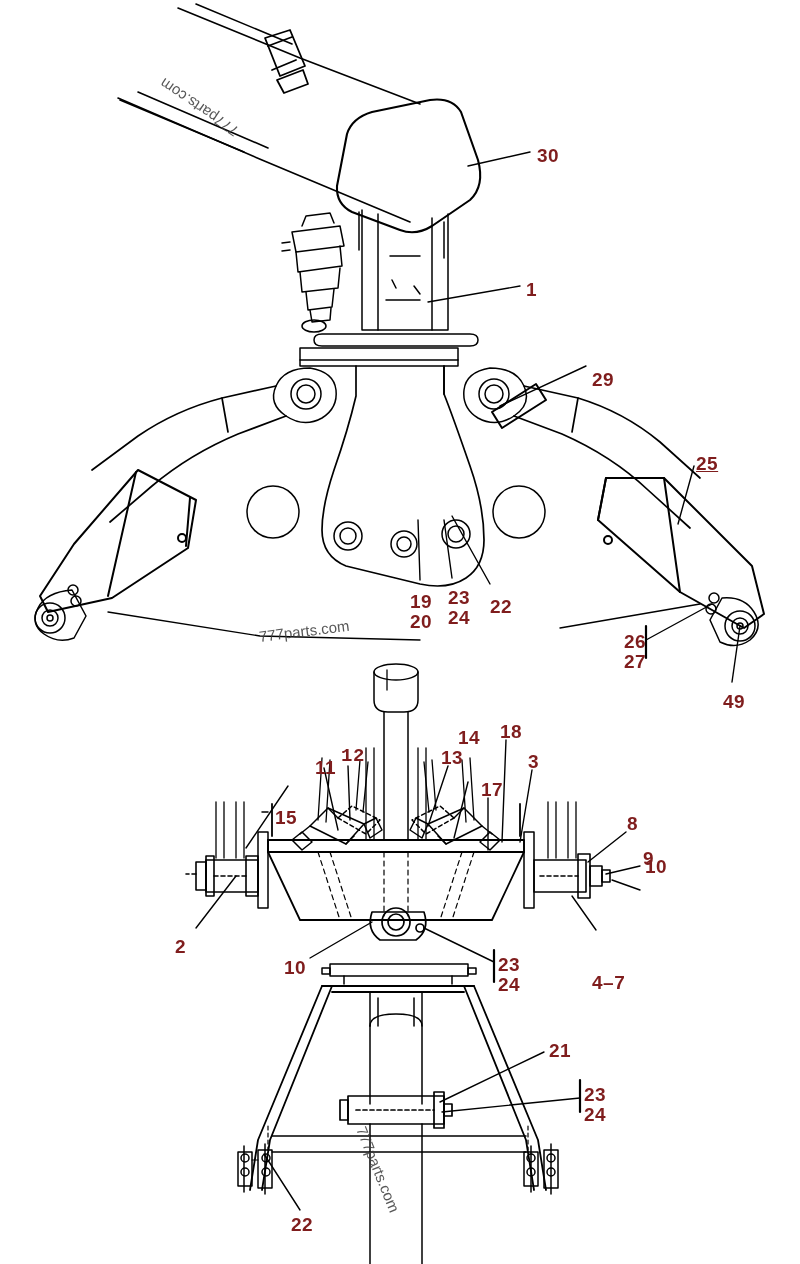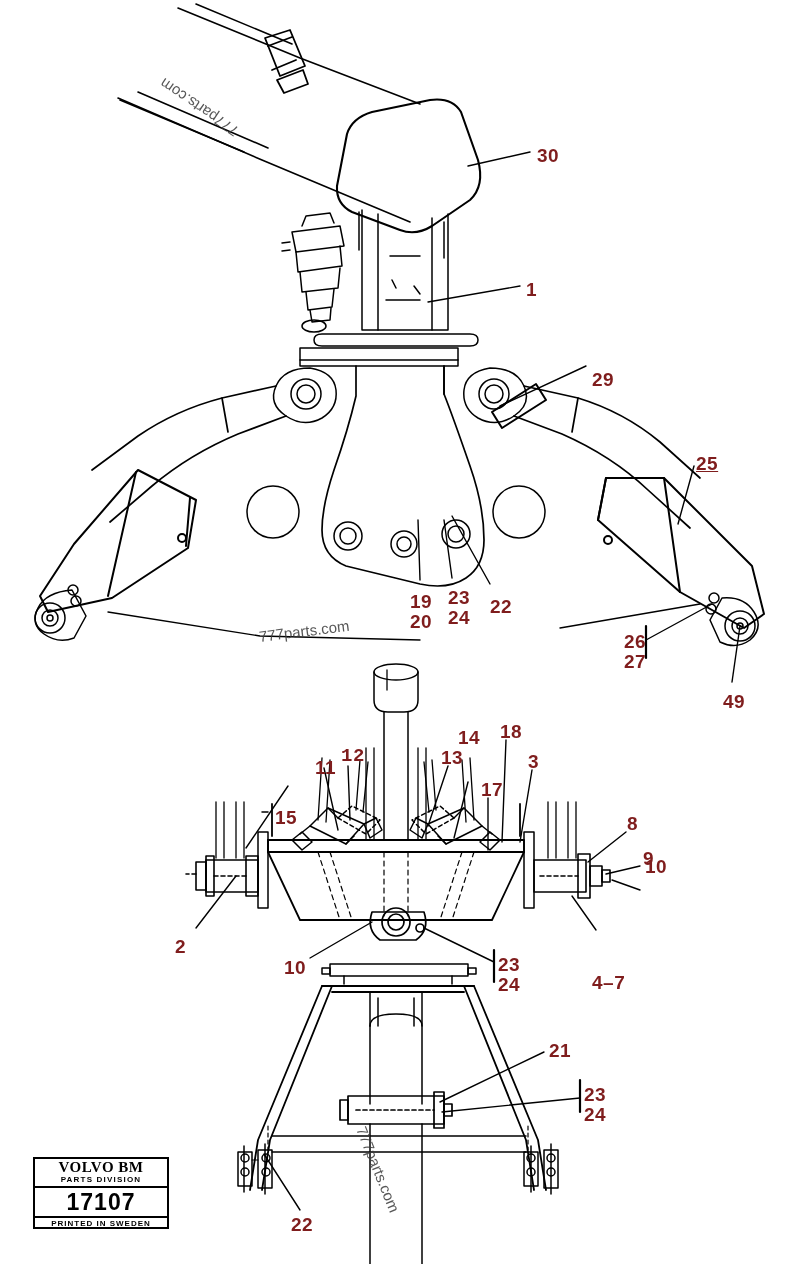--- a/index.html
+++ b/index.html
@@ -487,20 +487,14 @@
 
   <div class="callout" style="left:549px; top:1041px;">21</div>
   <div class="callout stack" style="left:584px; top:1085px;">23
 24</div>
   <div class="callout" style="left:291px; top:1215px;">22</div>
 
   <div class="wm" style="left:232px; top:140px; transform: rotate(214deg); transform-origin: left top;">777parts.com</div>
   <div class="wm" style="left:258px; top:628px; transform: rotate(-7deg); transform-origin: left top;">777parts.com</div>
   <div class="wm" style="left:369px; top:1124px; transform: rotate(68deg); transform-origin: left top;">777parts.com</div>
 
-  <div id="titleblock">
-    <div class="tb-row" id="tb-brand">VOLVO BM</div>
-    <div class="tb-row" id="tb-sub">PARTS DIVISION</div>
-    <div class="tb-row" id="tb-number">17107</div>
-    <div class="tb-row" id="tb-printed">PRINTED IN SWEDEN</div>
-  </div>
 
 </div>
 
 </body></html>

